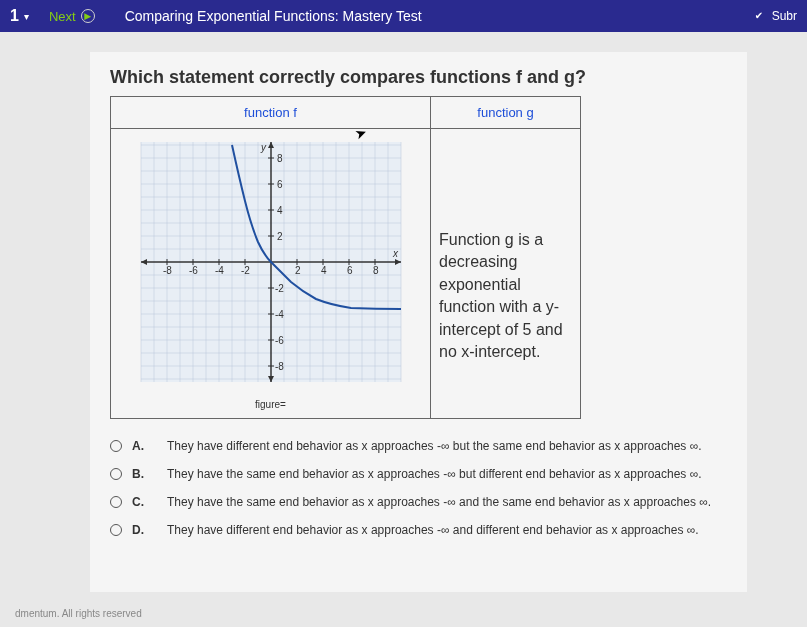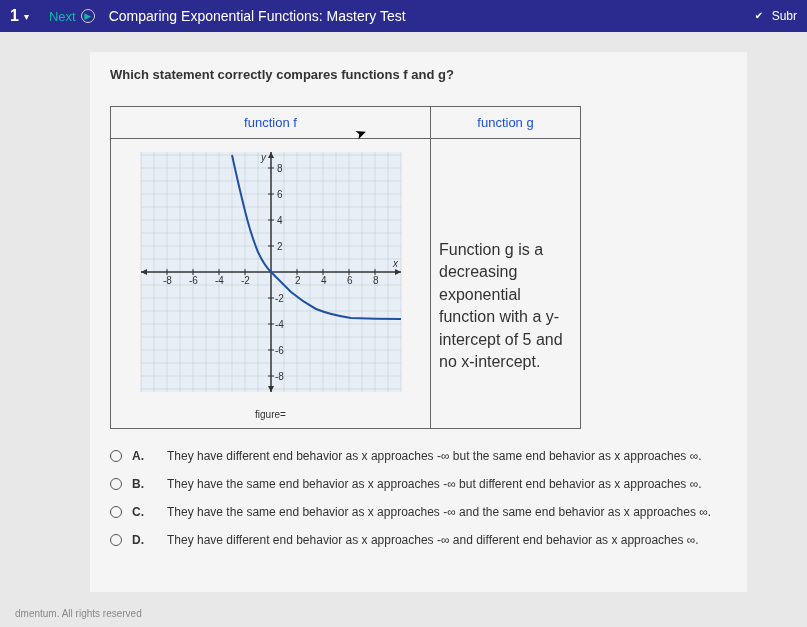--- a/index.html
+++ b/index.html
@@ -20,22 +20,22 @@
       padding: 0 10px;
       font-size: 13px;
     }
     .qnum {
       font-size: 16px;
       font-weight: bold;
       margin-right: 5px;
     }
     .chevron-down { margin-right: 20px; font-size: 10px; }
     .next-btn {
-      color: #14b8a6;
-      margin-right: 14px;
+      color: #84cc16;
+      margin-right: 30px;
       display: flex;
       align-items: center;
       gap: 5px;
       cursor: pointer;
     }
     .next-arrow {
       width: 14px; height: 14px;
       border: 1px solid #d0d0d0;
       border-radius: 50%;
       display: inline-flex;
@@ -54,24 +54,24 @@
       width: 12px; height: 12px;
       font-size: 10px;
     }
     .content {
       background: #f5f5f5;
       margin: 20px 60px 10px 90px;
       padding: 15px 20px;
       min-height: 540px;
     }
     .question {
-      font-size: 13px;
+      font-size: 18px;
       color: #333;
       font-weight: bold;
-      margin-bottom: 24px;
+      margin-bottom: 8px;
     }
     table.comp {
       border-collapse: collapse;
       margin-bottom: 20px;
     }
     table.comp th, table.comp td {
       border: 1px solid #666;
       padding: 8px;
       vertical-align: top;
     }

